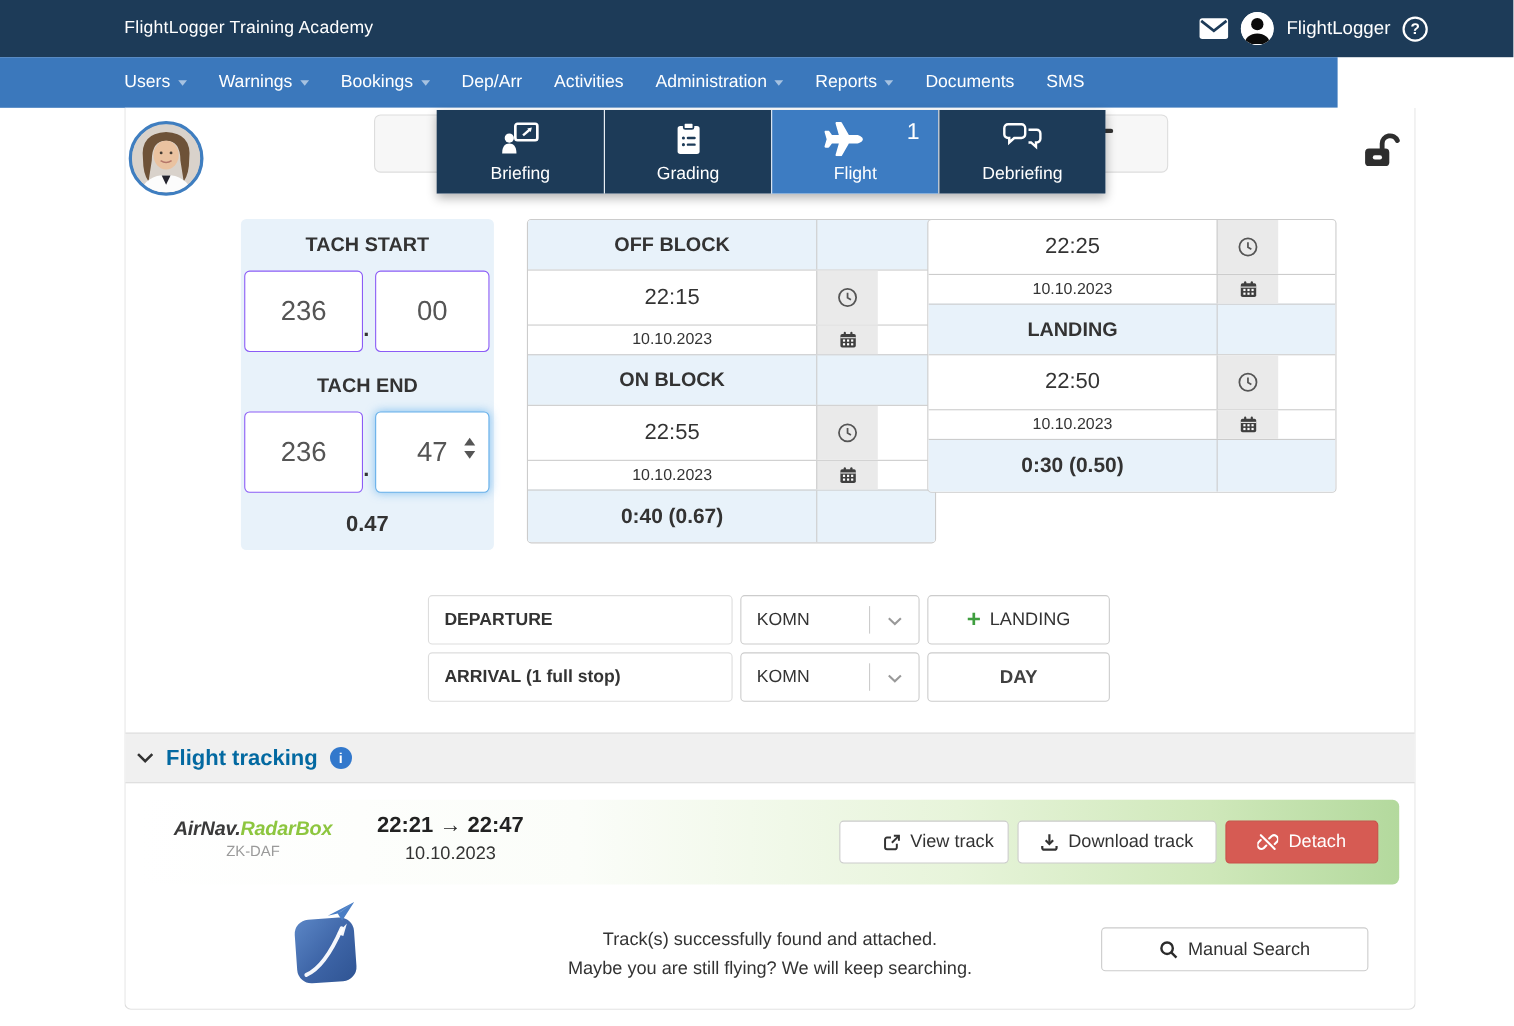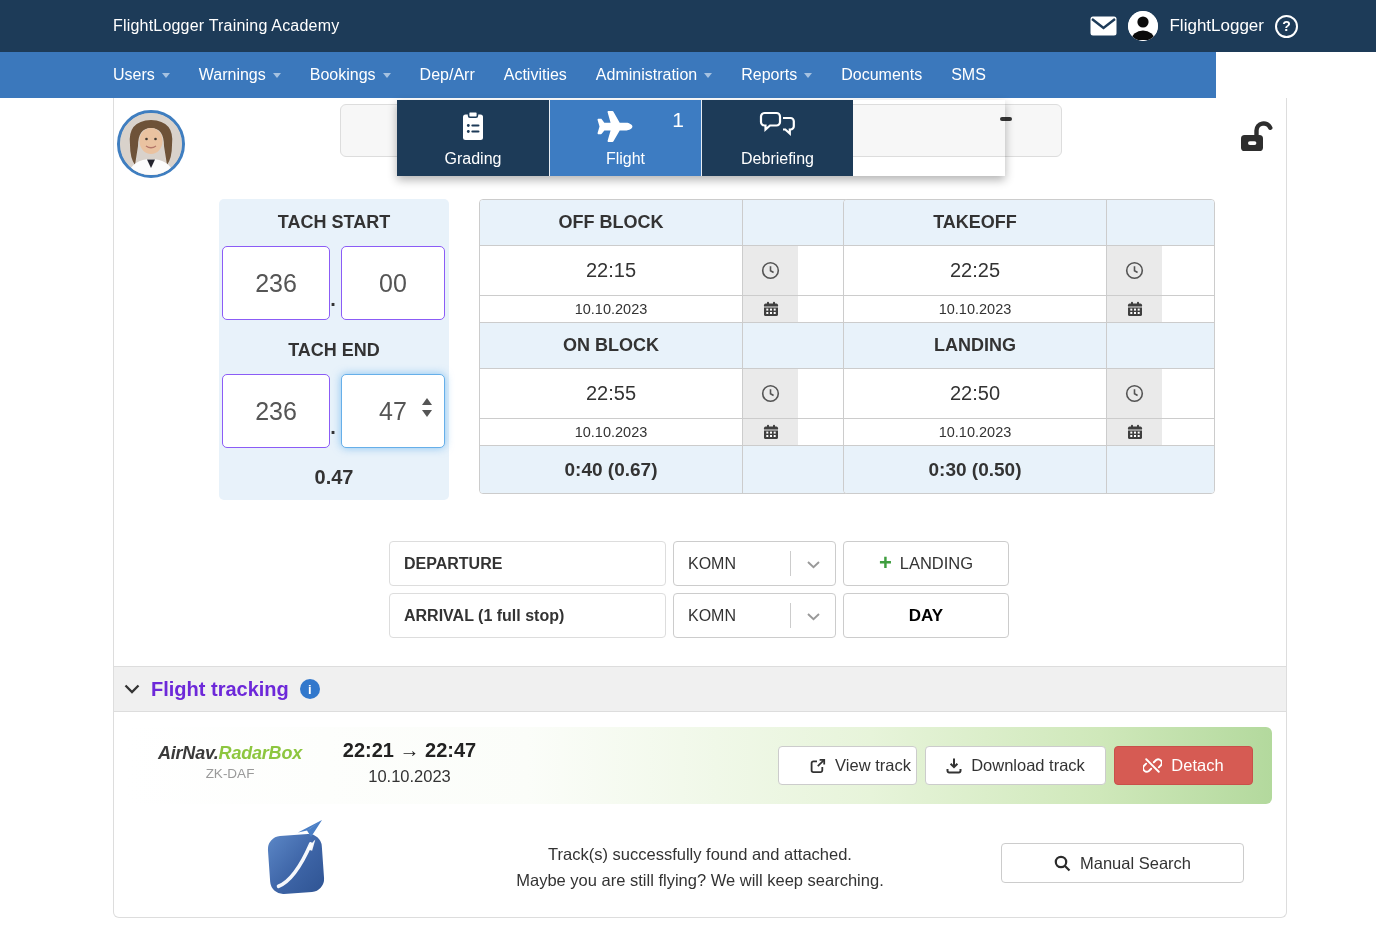--- a/index.html
+++ b/index.html
@@ -105,50 +105,50 @@
     font-size:16px; color:#333; cursor:pointer;
   }
   .select-divider { position:absolute; right:44px; top:9px; bottom:9px; width:1px; background:#ccc; }
   .select-chevron { position:absolute; right:15px; top:19px; }
   .route-btn {
     position:absolute; left:843px; width:166px; height:45px; background:#fff;
     border:1px solid #ccc; border-radius:4px; display:flex; align-items:center; justify-content:center; gap:8px;
     font-size:16.5px; color:#333; cursor:pointer;
   }
   .plus { color:#3f9e3f; font-size:22px; font-weight:600; line-height:1; margin-top:-2px; }
-  .day-text { color:#000000; font-weight:700; font-size:17px; }
+  .day-text { color:#404040; font-weight:700; font-size:17px; }
   .r1 { top:541px; } .r2 { top:593px; }
   
   .section-bar {
     position:absolute; left:114px; top:666px; width:1172px; height:46px;
     background:#f0f0f0; border-top:1px solid #ddd; border-bottom:1px solid #ddd;
     display:flex; align-items:center; padding-left:10px; gap:11px;
   }
-  .section-title { font-size:20px; font-weight:700; color:#6d28d9; }
+  .section-title { font-size:20px; font-weight:700; color:#0369a1; }
   .info-circle {
     width:20px; height:20px; border-radius:50%; background:#3278cc; color:#fff;
     display:flex; align-items:center; justify-content:center; font-size:13px; font-weight:700; cursor:pointer;
   }
   .track-card {
     position:absolute; left:126px; top:727px; width:1146px; height:77px; border-radius:6px;
     background:linear-gradient(90deg,#ffffff 0%,#fbfdf9 35%,#e7f4da 65%,#cfe8ba 85%,#b3d99d 100%);
   }
   .provider { position:absolute; left:24px; top:16px; width:160px; text-align:center; }
   .provider-line { font-style:italic; font-weight:800; font-size:18px; letter-spacing:-0.2px; }
   .p-dark { color:#3a3a3a; } .p-green { color:#8dc63f; }
   .registration { font-size:13.5px; color:#9a9a9a; margin-top:2px; }
   .track-times { position:absolute; left:196px; top:12px; width:175px; text-align:center; }
   .tt-line1 { font-size:20px; font-weight:700; color:#222; }
   .tt-line2 { font-size:16.5px; color:#333; margin-top:5px; }
   .card-buttons { position:absolute; right:19px; top:19px; display:flex; gap:8px; }
   .btn {
     height:39px; background:#fff; border:1px solid #ccc; border-radius:4px;
     display:flex; align-items:center; justify-content:center; gap:9px; font-size:16.5px; color:#333; cursor:pointer;
   }
-  .btn-view { width:139px;padding-left:26px; } .btn-download { width:181px; }
+  .btn-view { width:154px;padding-left:26px; } .btn-download { width:181px; }
   .btn-detach { width:139px; background:#d65b53; border:1px solid #c9504a; color:#fff; }
   
   .rb-logo-wrap { position:absolute; left:269px; top:820px; width:64px; height:74px; }
   .rb-square {
     position:absolute; left:0; top:15px; width:54px; height:58px; border-radius:13px;
     background:linear-gradient(135deg,#5b86c6 0%,#3d64a6 55%,#2f5493 100%); transform:rotate(-4deg);
   }
   .rb-plane { position:absolute; left:29px; top:0; }
   .tracking-message { position:absolute; left:400px; top:841px; width:600px; text-align:center; font-size:16.5px; color:#333; line-height:26px; }
   .btn-manual { position:absolute; left:1001px; top:843px; width:243px; height:40px; }
@@ -227,20 +227,32 @@
     <path d="M27 46.5 L31 55 L35 46.5 Z" fill="#23232d"></path>
   </svg>
 </div>
 
 <div class="gray-box"></div>
 <div class="dash-indicator"></div>
 
 <div class="tabs">
   <div class="tab">
     <span class="tab-icon">
+      <svg width="34" height="29" viewBox="0 0 34 29">
+        <rect x="12.5" y="1.5" width="20" height="15" rx="2" fill="none" stroke="#fff" stroke-width="2.4"></rect>
+        <path d="M19.5 12 L26 6.5" stroke="#fff" stroke-width="2.2"></path>
+        <path d="M27.5 5 l-4.2 .8 3.2 3.2 z" fill="#fff"></path>
+        <circle cx="7" cy="14.5" r="4.2" fill="#fff"></circle>
+        <path d="M.5 28.5 C.5 22 3.2 19.5 7 19.5 s6.5 2.5 6.5 9 z" fill="#fff"></path>
+      </svg>
+    </span>
+    <span class="tab-label">Briefing</span>
+  </div>
+  <div class="tab">
+    <span class="tab-icon">
       <svg width="26" height="30" viewBox="0 0 26 30">
         <rect x="3" y="3.5" width="20" height="25.5" rx="2.5" fill="#fff"></rect>
         <rect x="8.6" y="0.8" width="8.8" height="5.4" rx="1.4" fill="#fff" stroke="#1d3b58" stroke-width="1.6"></rect>
         <circle cx="8.3" cy="14.5" r="1.4" fill="#1d3b58"></circle>
         <rect x="11.3" y="13.4" width="8.2" height="2.2" rx="1.1" fill="#1d3b58"></rect>
         <circle cx="8.3" cy="20.5" r="1.4" fill="#1d3b58"></circle>
         <rect x="11.3" y="19.4" width="8.2" height="2.2" rx="1.1" fill="#1d3b58"></rect>
       </svg>
     </span>
     <span class="tab-label">Grading</span>
@@ -354,24 +366,20 @@
         </svg>
       </div>
   </div>
   <div class="tt-row tt-total">
       <div class="tt-main">0:40 (0.67)</div>
       <div class="tt-icon" style="border-left:1px solid #ccc;cursor:default"></div>
     </div>
 </div>
 
 <div class="time-table" style="left:843px;">
-  <div class="tt-row tt-head">
-      <div class="tt-main">TAKEOFF</div>
-      <div class="tt-icon" style="cursor:default"></div>
-    </div>
   <div class="tt-row tt-time">
     <div class="tt-main">22:25</div>
     <div class="tt-icon">
         <svg width="19" height="19" viewBox="0 0 19 19">
           <circle cx="9.5" cy="9.5" r="7.8" fill="none" stroke="#555" stroke-width="1.6"></circle>
           <path d="M9.5 5.2 V9.7 L12.6 11.5" fill="none" stroke="#555" stroke-width="1.6"></path>
         </svg>
       </div>
   </div>
   <div class="tt-row tt-date">

